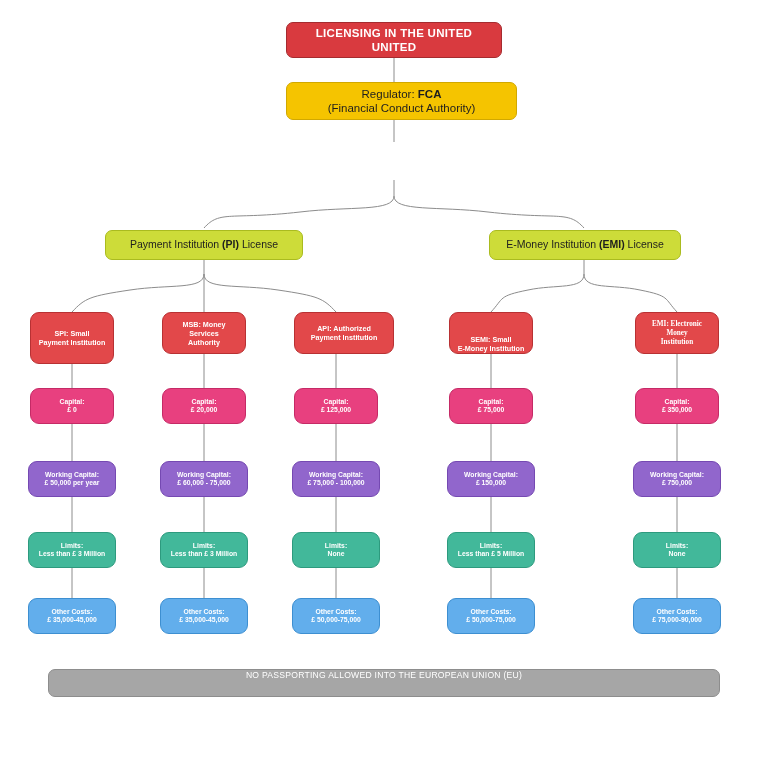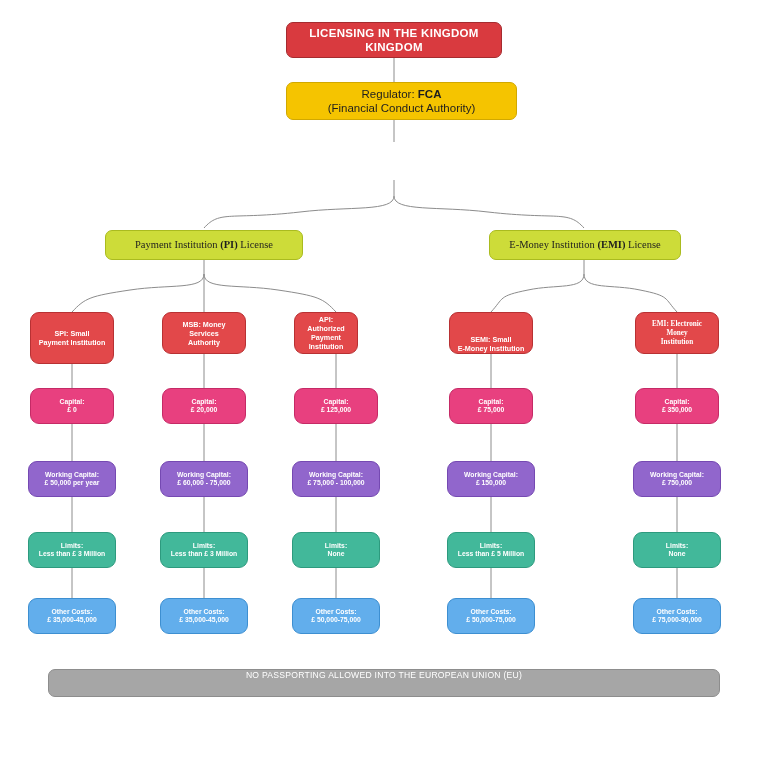--- a/index.html
+++ b/index.html
@@ -61,21 +61,20 @@
     font-size: 11.5px;
     font-weight: bold;
   }
 
   
   .branch-node {
     background: #cddc39;
     border: 1px solid #aabb1f;
     color: #1e1e1e;
     font-size: 10.5px;
-    font-family: Liberation Serif, serif;
   }
   .branch-node b { font-weight: bold; }
 
   
   .type-node {
     background: #e2484a;
     border: 1px solid #b83133;
     color: #ffffff;
     font-size: 7.2px;
     font-weight: bold;
@@ -187,21 +186,21 @@
         <path d="M491 568 L491 598"></path>
 
       <path d="M677 353 L677 388"></path>
         <path d="M677 424 L677 461"></path>
       <path d="M677 497 L677 532"></path>
         <path d="M677 568 L677 598"></path>
     </g>
   </svg>
 
   <div class="node title-node" style="left:286px; top:22px; width:216px; height:36px;">
-    <span class="lbl">LICENSING IN THE KINGDOM KINGDOM</span>
+    <span class="lbl">LICENSING IN THE UNITED UNITED</span>
   </div>
 
   <div class="node regulator-node" style="left:286px; top:82px; width:231px; height:38px;">
     <span class="lbl">
       <span>Regulator: </span><b>FCA</b><br>
       <span>(Financial Conduct Authority)</span>
     </span>
   </div>
 
 
@@ -272,21 +271,21 @@
       <span>Less than £ 3 Million</span>
     </span>
   </div>
   <div class="node costs-node" style="left:160px; top:598px; width:88px; height:36px;">
     <span class="lbl">
       <span>Other Costs:</span><br>
       <span>£ 35,000-45,000</span>
     </span>
   </div>
 
-  <div class="node type-node" style="left:294px; top:312px; width:64px; height:42px;">
+  <div class="node type-node" style="left:294px; top:312px; width:100px; height:42px;">
     <span class="lbl">
       <span>API: Authorized</span><br>
       <span>Payment Institution</span>
     </span>
   </div>
   <div class="node capital-node" style="left:294px; top:388px; width:84px; height:36px;">
     <span class="lbl">
       <span>Capital:</span><br>
       <span>£ 125,000</span>
     </span>

